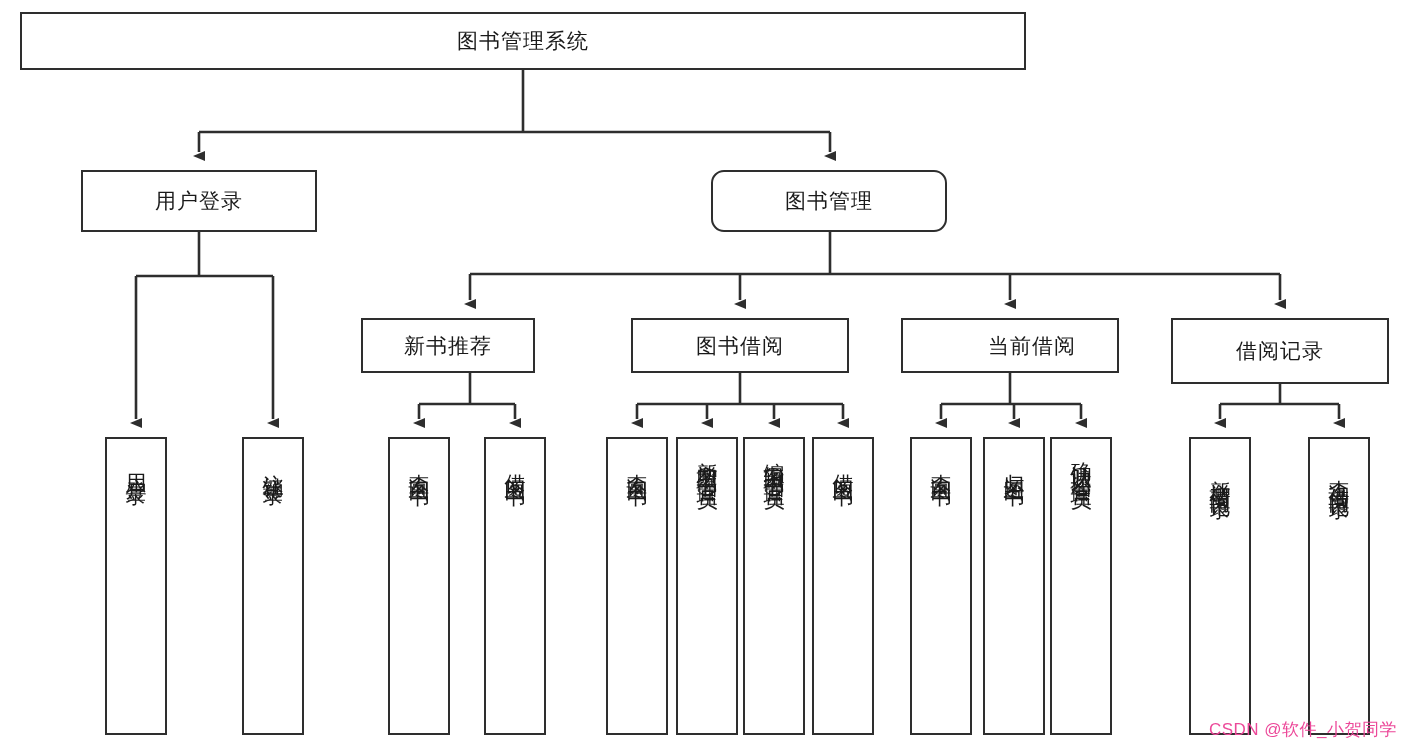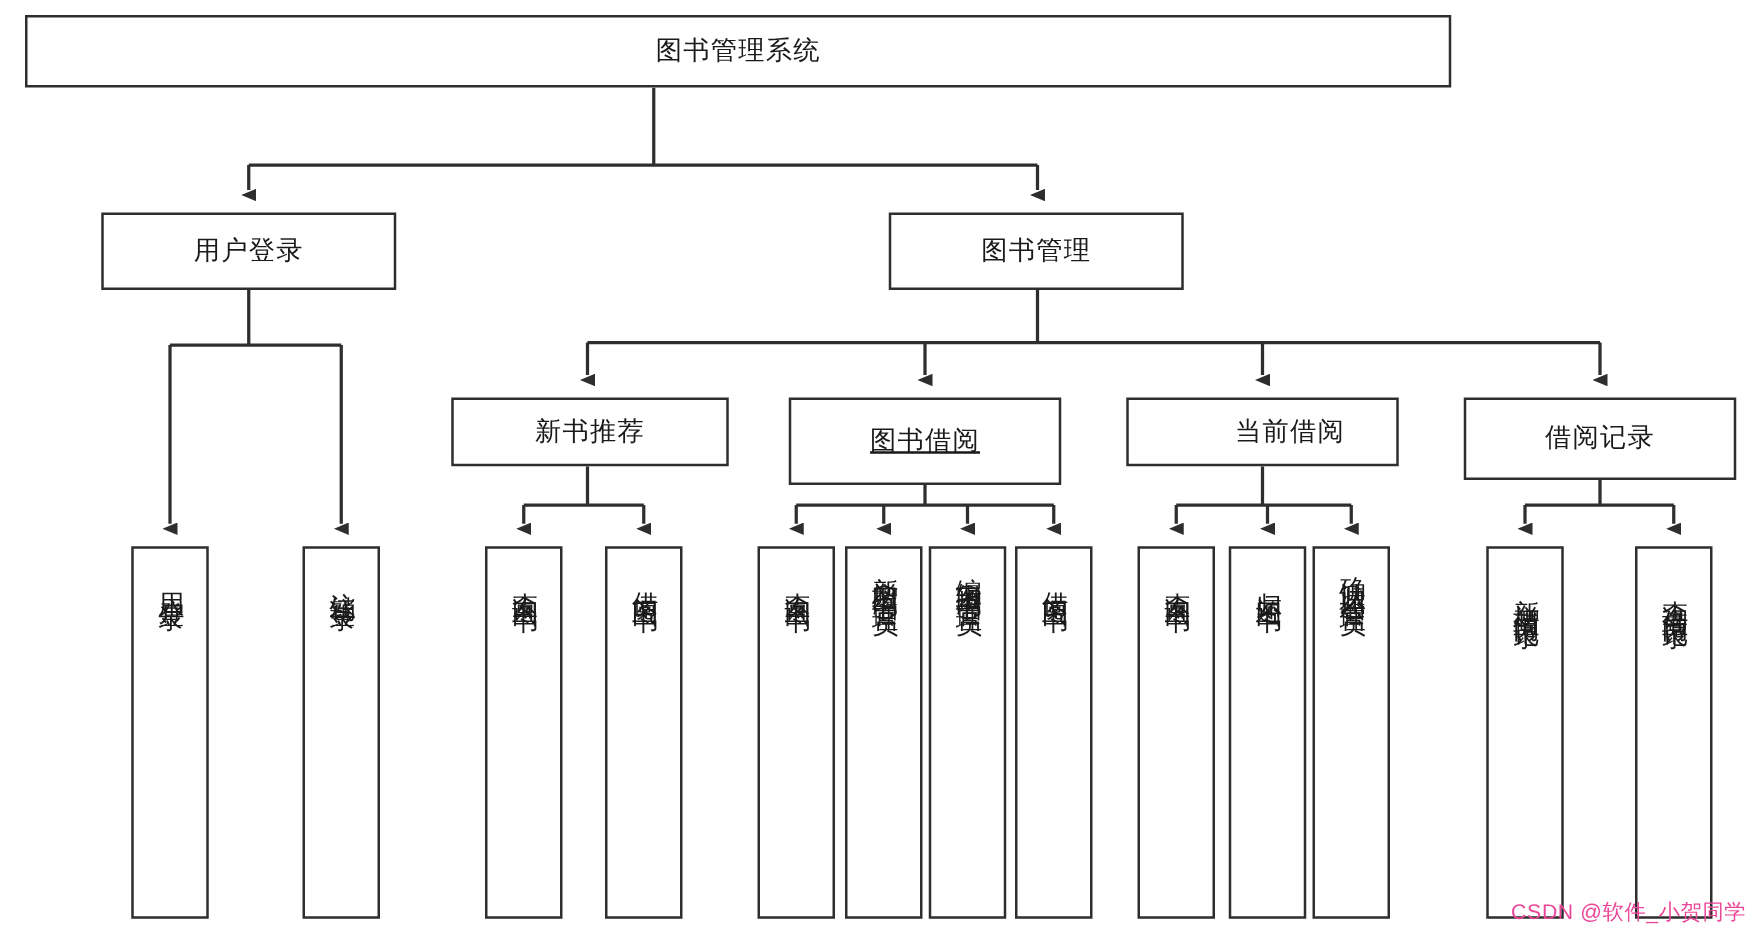--- a/index.html
+++ b/index.html
@@ -112,35 +112,35 @@
       <path d="M1014,404 L1014,419" marker-end="url(#arrow)"></path>
       <path d="M1081,404 L1081,419" marker-end="url(#arrow)"></path>
 
       <path d="M1280,373 L1280,404"></path>
       <path d="M1220,404 L1339,404"></path>
       <path d="M1220,404 L1220,419" marker-end="url(#arrow)"></path>
       <path d="M1339,404 L1339,419" marker-end="url(#arrow)"></path>
     </g>
   </svg>
 
-  <div class="node node-h" style="left:20px; top:12px; width:1141px; height:58px;">
+  <div class="node node-h" style="left:20px; top:12px; width:1006px; height:58px;">
     <span>图书管理系统</span>
   </div>
 
   <div class="node node-h" style="left:81px; top:170px; width:236px; height:62px;">
     <span>用户登录</span>
   </div>
-  <div class="node node-h" style="left:711px; top:170px; width:236px; height:62px;">
+  <div class="node node-h" style="left:711px; top:170px; width:236px; height:62px;border-radius:13px;">
     <span>图书管理</span>
   </div>
 
-  <div class="node node-h" style="left:361px; top:318px; width:222px; height:55px;text-align:center;">
+  <div class="node node-h" style="left:361px; top:318px; width:174px; height:55px;text-align:center;">
     <span>新书推荐</span>
   </div>
-  <div class="node node-h" style="left:631px; top:318px; width:218px; height:70px;text-decoration:underline;">
+  <div class="node node-h" style="left:631px; top:318px; width:218px; height:55px;">
     <span>图书借阅</span>
   </div>
   <div class="node node-h" style="left:901px; top:318px; width:218px; height:55px;padding-left:44px;">
     <span>当前借阅</span>
   </div>
   <div class="node node-h" style="left:1171px; top:318px; width:218px; height:66px;">
     <span>借阅记录</span>
   </div>
 
   <div class="node node-v" style="left:105px; top:437px; width:62px; height:298px;">

